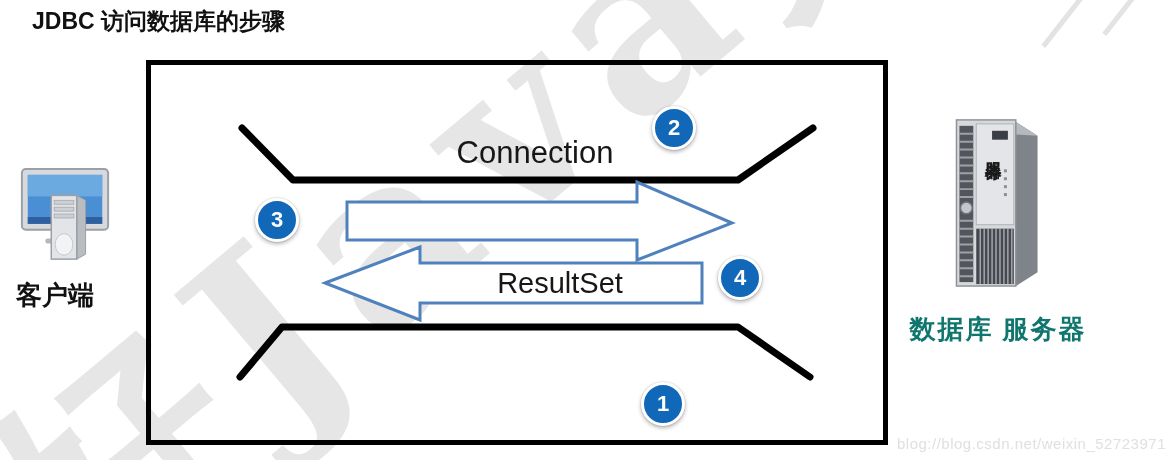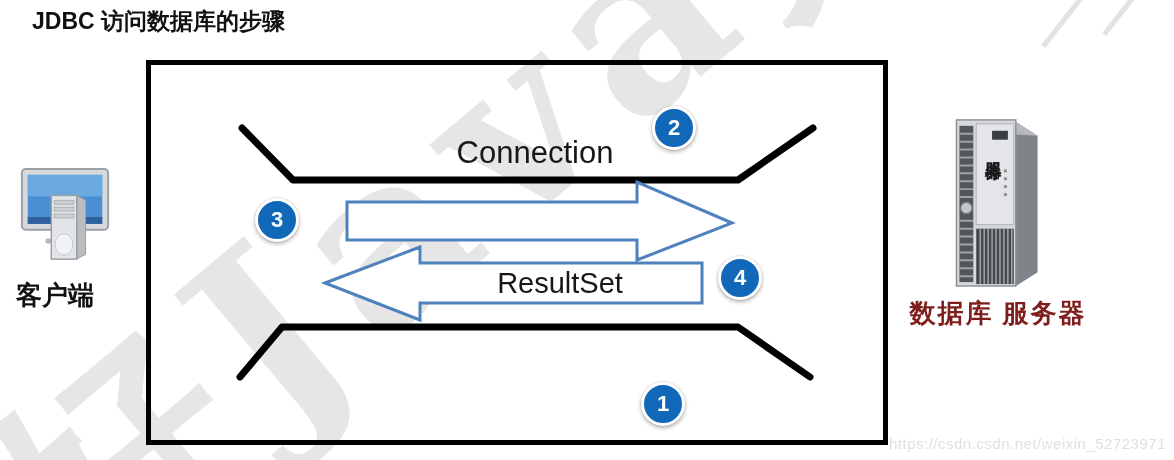--- a/index.html
+++ b/index.html
@@ -52,21 +52,21 @@
   }
   .badge.b2{left:501px;top:41px;}
   .badge.b3{left:104px;top:133px;}
   .badge.b4{left:567px;top:191px;}
   .badge.b1{left:490px;top:317px;}
   
   .client-group{position:absolute;left:16px;top:168px;width:116px;z-index:2;}
   .client-label{margin-top:8px;font-size:26px;font-weight:bold;color:#111;}
   
   .server-group{position:absolute;left:898px;top:112px;width:200px;z-index:2;text-align:center;}
-  .server-label{margin-top:2px;font-size:26px;font-weight:bold;color:#7f1d1d;letter-spacing:2px;}
+  .server-label{margin-top:18px;font-size:26px;font-weight:bold;color:#0f766e;letter-spacing:2px;}
   .srv-vtext{writing-mode:vertical-rl;font-weight:bold;}
 </style>
 </head>
 <body>
 
 <div class="wm-layer">
   <span class="wm-big">好Java分</span>
   <span class="wm-slash s1"></span>
   <span class="wm-slash s2"></span>
 </div>
@@ -130,13 +130,13 @@
       <rect x="56" y="58" width="3" height="3" fill="#8a8e94"></rect>
       <rect x="56" y="66" width="3" height="3" fill="#8a8e94"></rect>
       <rect x="56" y="74" width="3" height="3" fill="#8a8e94"></rect>
       <rect x="56" y="82" width="3" height="3" fill="#8a8e94"></rect>
       <text x="45" y="38" font-size="17" font-weight="bold" fill="#1a1a1a" class="srv-vtext">服务器</text>
     </svg>
   </span>
   <div class="server-label">数据库 服务器</div>
 </div>
 
-<div class="wm-url">https://csdn.csdn.net/weixin_52723971</div>
+<div class="wm-url">blog://blog.csdn.net/weixin_52723971</div>
 
 </body></html>

